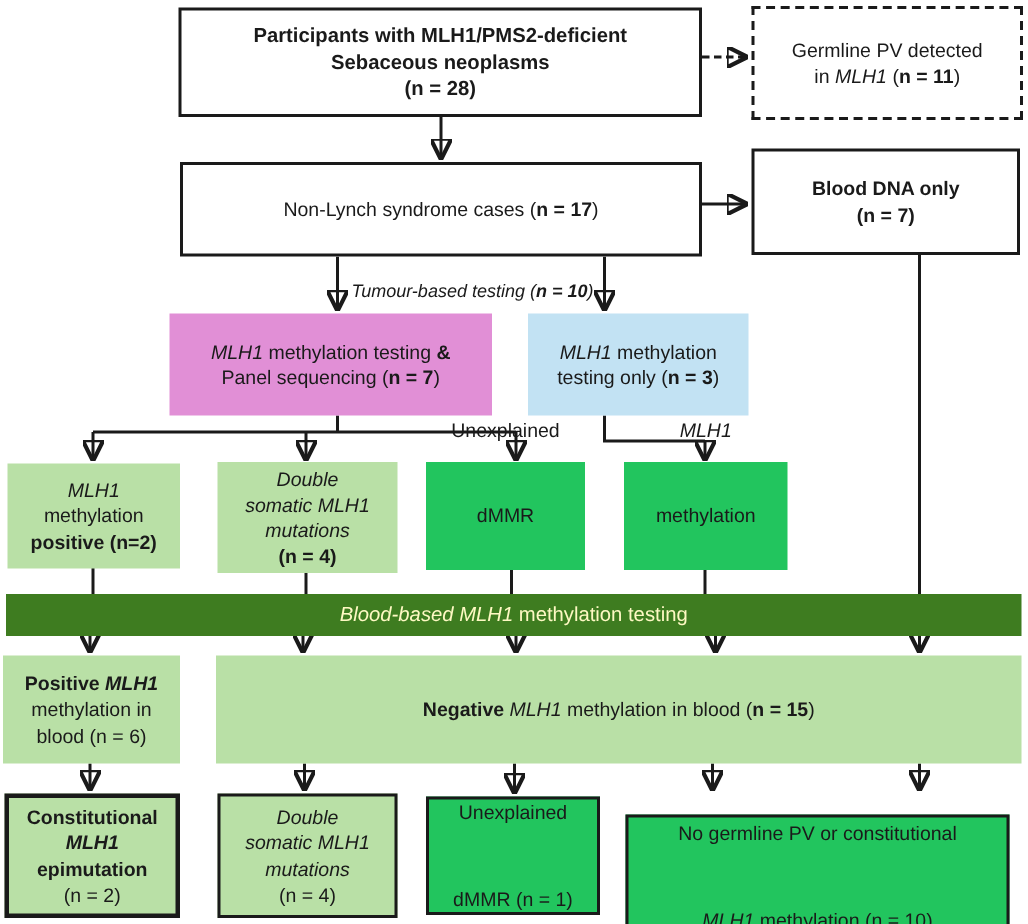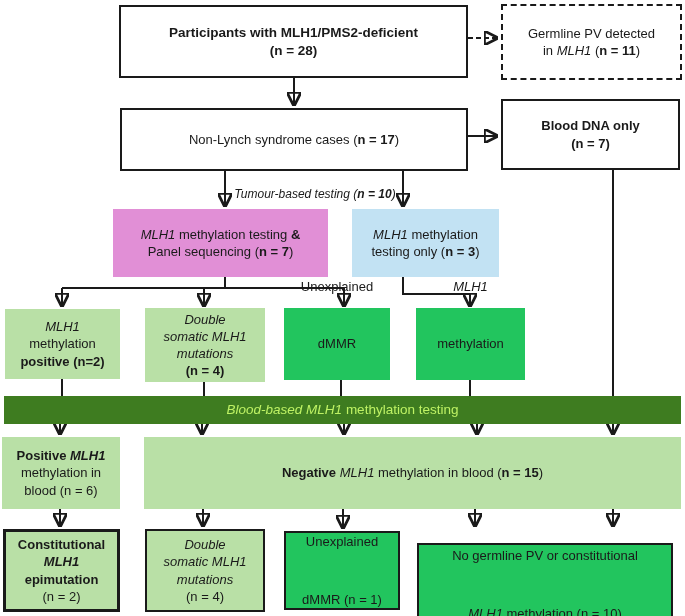--- a/index.html
+++ b/index.html
@@ -11,21 +11,21 @@
   .line{white-space:pre-wrap;}
   .b{font-weight:bold;}
   .i{font-style:italic;}
   .u{text-decoration:underline;}
   .bd{border:2px solid #1a1a1a;background:#ffffff;}
   .bd-dash{border:2px dashed #1a1a1a;background:#ffffff;}
   .fill-pink{background:#e18fd6;}
   .fill-blue{background:#c2e2f3;margin-left:24px;}
   .fill-green{background:#b9e0a6;}
   .fill-salmon{background:#22c55e;gap:40px;}
-  .fill-darkgreen{background:#3e7c20;color:#bef264;}
+  .fill-darkgreen{background:#3e7c20;color:#fef9c3;}
   .bd-bot{border:2px solid #1a1a1a;}
   .bd-thick{border:3px solid #1a1a1a;}
   #wires{position:absolute;left:0;top:0;width:685px;height:616px;pointer-events:none;}
   #wires line,#wires path{stroke:#1a1a1a;stroke-width:2;fill:none;}
   .dashed{stroke-dasharray:5 3;}
 </style>
 </head>
 <body>
 
 <div id="canvas">
@@ -69,20 +69,21 @@
 
     <line x1="60" y1="509" x2="60" y2="526" marker-end="url(#ah)"></line>
     <line x1="203" y1="509" x2="203" y2="526" marker-end="url(#ah)"></line>
     <line x1="343" y1="509" x2="343" y2="528" marker-end="url(#ah)"></line>
     <line x1="475" y1="509" x2="475" y2="526" marker-end="url(#ah)"></line>
     <line x1="613" y1="509" x2="613" y2="526" marker-end="url(#ah)"></line>
   </svg>
 
   <div class="bx bd" style="left:119px;top:5px;width:349px;height:73px;font-size:13.5px;">
     <div class="line b">Participants with MLH1/PMS2-deficient</div>
+    <div class="line b">Sebaceous neoplasms</div>
     <div class="line b">(n = 28)</div>
   </div>
 
   <div class="bx bd-dash" style="left:501px;top:4px;width:181px;height:76px;">
     <div class="line">Germline PV detected</div>
     <div class="line"><span>in </span><span class="i">MLH1</span><span> (</span><span class="b">n = 11</span><span>)</span></div>
   </div>
 
   <div class="bx bd" style="left:120px;top:108px;width:348px;height:63px;">
     <div class="line"><span>Non-Lynch syndrome cases (</span><span class="b">n = 17</span><span>)</span></div>

